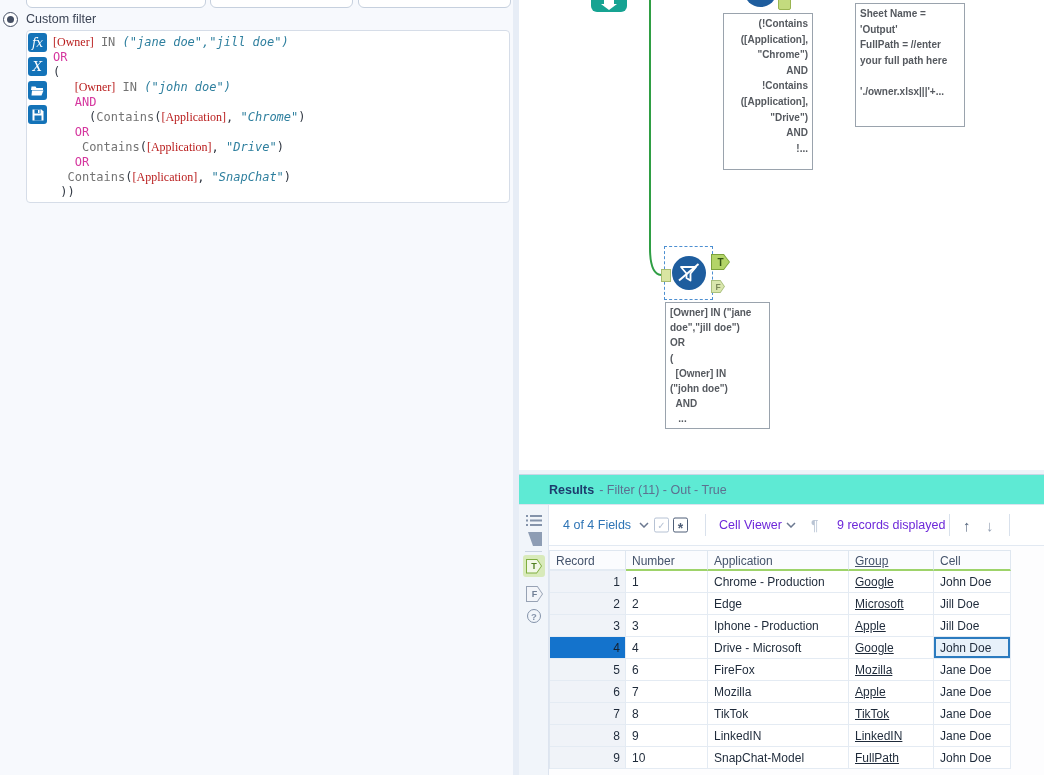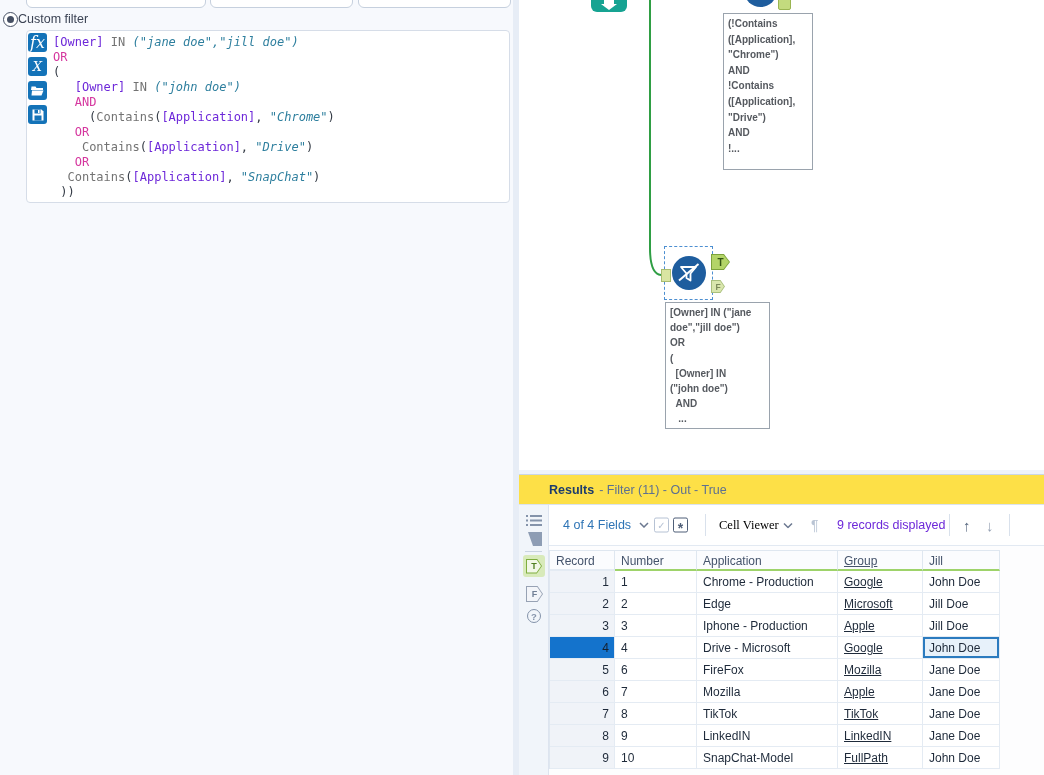--- a/index.html
+++ b/index.html
@@ -3,89 +3,89 @@
 <meta charset="utf-8">
 <style>
   * { margin:0; padding:0; box-sizing:border-box; }
   html,body { width:1044px; height:775px; overflow:hidden; background:#fff;
     font-family:"Liberation Sans", sans-serif; }
   .abs { position:absolute; }
 
   
   #config-panel { left:0; top:0; width:513px; height:775px; background:#f7f9fd; }
   .input-stub { top:-9px; height:17px; background:#fff; border:1px solid #c6d0de; border-radius:6px; }
-  #radio-row { left:3px; top:10px; height:18px; display:flex; align-items:center; gap:0; }
+  #radio-row { left:3px; top:10px; height:18px; display:flex; align-items:center; gap:8px; }
   #radio-outer { width:15px; height:15px; border:1.5px solid #454f63; border-radius:50%;
     background:#fff; display:flex; align-items:center; justify-content:center; }
   #radio-dot { width:7px; height:7px; border-radius:50%; background:#454f63; }
   #radio-label { font-size:12.5px; color:#3b4354; }
 
   #editor-box { left:26px; top:30px; width:484px; height:173px; background:#fff;
     border:1px solid #d6dde8; border-radius:4px; }
   .ed-icon { left:1px; width:19px; height:19px; background:#1473b8; border-radius:3px;
     color:#fff; display:flex; align-items:center; justify-content:center; overflow:hidden; }
   .ed-icon svg { display:block; }
-  #icon-fx span { font-family:"DejaVu Serif",serif; font-style:italic; font-size:16px; }
+  #icon-fx span { font-family:"DejaVu Serif",serif; font-style:italic; font-size:12px; }
   #icon-x  span { font-family:"DejaVu Serif",serif; font-style:italic; font-size:13px; }
 
   #expression-code { left:26px; top:4px; right:6px; font-family:"DejaVu Sans Mono","Liberation Mono",monospace;
     font-size:12px; line-height:15px; white-space:pre; }
-  .c-field { color:#6d28d9; }
+  .c-field { color:#b91c1c;font-family:Liberation Serif, serif; }
   .c-kw    { color:#737373; }
   .c-str   { color:#2e7f9e; font-style:italic; }
   .c-op    { color:#d5369e; }
   .c-plain { color:#333a45; }
 
   #panel-divider { left:513px; top:0; width:6px; height:775px; background:#e7edf6; }
 
   
   #canvas { left:519px; top:0; width:525px; height:470px; background:#fff; }
   #tool-output-partial { left:72px; top:-18px; width:36px; height:30px; background:#16a392; border-radius:6px; }
   #tool-filter2-partial { left:225px; top:-26px; width:33px; height:33px; border-radius:50%; background:#1e5d9e; }
   #badge-partial { left:259px; top:-3px; width:13px; height:13px; background:#c3db7e;
     border:1px solid #9ab551; border-radius:2px; }
   .annotation { background:#fff; border:1px solid #9aa3ad; color:#55595f; font-weight:bold;
     font-size:10px; line-height:15.6px; white-space:pre-wrap; padding:2px 4px; }
-  #annotation-notcontains { left:204px; top:13px; width:90px; height:157px; }
+  #annotation-notcontains { left:204px; top:13px; width:90px; height:157px;text-align:right; }
   #annotation-output { left:336px; top:3px; width:110px; height:124px; }
 
   #filter-selection { left:145px; top:246px; width:49px; height:54px; border:1px dashed #4d8fd1; }
   #filter-circle { left:153px; top:256px; width:34px; height:34px; border-radius:50%; background:#1e5d9e; }
   #filter-input-anchor { left:142px; top:269px; width:10px; height:13px; background:#d9e5a2; border:1px solid #a9bc70; }
   .anchor-tag { clip-path:polygon(0 0,68% 0,100% 50%,68% 100%,0 100%); display:flex;
     align-items:center; justify-content:center; }
   #anchor-true  { left:192px; top:254px; width:19px; height:16px; background:#7da33c; }
   #anchor-true .in  { width:17px; height:14px; background:#b3d468; color:#335414; font-size:10px; font-weight:bold; }
   #anchor-false { left:192px; top:280px; width:14px; height:13px; background:#a9bf7c; }
   #anchor-false .in { width:12px; height:11px; background:#d9e6ad; color:#7c8a5a; font-size:8.5px; font-weight:bold; }
   #filter-annotation { left:146px; top:302px; width:105px; height:127px; line-height:15.2px; }
 
   
   #results-splitter { left:519px; top:470px; width:525px; height:4px; background:#eef3f9; }
-  #results-header { left:519px; top:474px; width:525px; height:31px; background:#fde047;
+  #results-header { left:519px; top:474px; width:525px; height:31px; background:#5eead4;
     border-top:1px solid #c9d6e6; border-bottom:1px solid #dbe3ee; display:flex; align-items:center; padding-left:30px; }
   #results-title { font-size:12.5px; font-weight:bold; color:#1d3c6d; }
   #results-subtitle { font-size:12.5px; color:#5d7090; margin-left:5px; }
 
   #results-body { left:519px; top:505px; width:525px; height:270px; background:#fdfdfe; }
   #side-strip { left:0; top:0; width:30px; height:270px; background:#f1f5fa; border-right:1px solid #dde4ef; }
   .strip-sep { left:6px; width:17px; height:1px; background:#c9d3e0; }
   #side-tab-true { left:4px; top:50px; width:22px; height:22px; background:#d8eaba; border-radius:3px;
     display:flex; align-items:center; justify-content:center; }
   #side-tab-true .tag-o { width:16px; height:15px; background:#7fae3f; }
   #side-tab-true .tag-i { width:14px; height:13px; background:#f2f8e8; color:#507f23; font-size:9px; font-weight:bold; }
   #side-tab-false { left:7px; top:81px; width:17px; height:16px; background:#97a2b4; }
   #side-tab-false .tag-i { width:15px; height:14px; background:#f3f5f9; color:#717f95; font-size:9px; font-weight:bold; }
   #help-icon { left:8px; top:104px; width:14px; height:14px; border:1.2px solid #8493aa; border-radius:50%;
     color:#8493aa; font-size:9.5px; font-weight:bold; display:flex; align-items:center; justify-content:center; }
 
   #results-toolbar { left:30px; top:0; width:495px; height:41px; background:#fff; border-bottom:1px solid #e2e9f2; }
   .tb { position:absolute; top:50%; transform:translateY(-50%); display:flex; align-items:center; }
   #fields-button { left:14px; gap:8px; font-size:12.5px; color:#2e74b5; }
-  #cellviewer-button { left:170px; gap:4px; font-size:12.5px; color:#000000;font-family:Liberation Serif, serif; }
+  #cellviewer-button { left:170px; gap:4px; font-size:12.5px; color:#6d28d9; }
   .chev svg { display:block; }
   .tb-sep { width:1px; height:22px; background:#d9e1ec; }
   .box-icon { width:15px; height:15px; border-radius:2px; display:flex; align-items:center; justify-content:center; }
   #check-icon { left:105px; border:1.5px solid #b6c2d4; color:#b6c2d4; font-size:10px; }
   #asterisk-icon { left:124px; border:1.5px solid #4f5f78; color:#4f5f78; font-size:14px; font-weight:bold; }
   #asterisk-icon span { position:relative; top:2px; }
   #pilcrow-icon { left:262px; color:#b9c4d4; font-size:14px; }
   #records-label { left:288px; font-size:12.5px; color:#6d28d9; }
   #arrow-up { left:414px; color:#5a6a82; font-size:15px; }
   #arrow-down { left:437px; color:#97a3b5; font-size:15px; }
@@ -95,21 +95,21 @@
   .g-hrow, .g-row { display:flex; }
   .g-h { height:20px; background:#fbfcfe; font-size:12px; color:#44536b; padding:3px 0 0 6px;
     border-right:1px solid #dfe7f0; border-bottom:2px solid #9ed36a; }
   .g-h.c0 { border-bottom:2px solid #e4ebf3; }
   .g-c { height:22px; font-size:12px; color:#1e2a3a; border-right:1px solid #e4ebf3;
     border-bottom:1px solid #e4ebf3; padding-top:4px; }
   .g-rec { background:#f0f3f8; text-align:right; padding-right:5px; }
   .g-dat { background:#fff; padding-left:6px; }
   .g-rec.sel { background:#1473cc; color:#15202e; }
   .g-dat.active { background:#e7f1fa; box-shadow:inset 0 0 0 2px #2b7bbf; }
-  .c0 { width:65px; } .c1 { width:82px; } .c2 { width:141px; } .c3 { width:85px;text-decoration:underline; } .c4 { width:77px; }
+  .c0 { width:76px; } .c1 { width:82px; } .c2 { width:141px; } .c3 { width:85px;text-decoration:underline; } .c4 { width:77px; }
 </style>
 </head>
 <body>
 
 <div id="config-panel" class="abs">
   <div class="abs input-stub" style="left:26px;width:180px;"></div>
   <div class="abs input-stub" style="left:210px;width:143px;"></div>
   <div class="abs input-stub" style="left:358px;width:153px;"></div>
 
   <div id="radio-row" class="abs">
@@ -161,20 +161,26 @@
 
   <div id="annotation-notcontains" class="abs annotation">(!Contains
 ([Application],
 "Chrome")
 AND
 !Contains
 ([Application],
 "Drive")
 AND
 !...</div>
+  <div id="annotation-output" class="abs annotation">Sheet Name =
+'Output'
+FullPath = //enter
+your full path here
+
+'./owner.xlsx|||'+...</div>
 
   <div id="filter-selection" class="abs"></div>
   <div id="filter-input-anchor" class="abs"></div>
   <div id="filter-circle" class="abs">
     <svg width="34" height="34" viewBox="0 0 34 34">
       <path d="M9 11 h15 l-5.5 6.5 v7 l-4 -2.5 v-4.5 z" fill="none" stroke="#fff" stroke-width="1.8" stroke-linejoin="round"></path>
       <line x1="7" y1="24.5" x2="26.5" y2="8" stroke="#fff" stroke-width="2"></line>
     </svg>
   </div>
   <div id="anchor-true" class="abs anchor-tag">
@@ -255,21 +261,21 @@
     <div class="tb" id="arrow-down">↓</div>
     <div class="tb tb-sep" style="left:460px;"></div>
   </div>
 
   <div id="grid" class="abs">
       <div class="g-hrow">
         <div class="g-h c0">Record</div>
         <div class="g-h c1">Number</div>
         <div class="g-h c2">Application</div>
         <div class="g-h c3">Group</div>
-        <div class="g-h c4">Jill</div>
+        <div class="g-h c4">Cell</div>
       </div>
       <div class="g-row">
         <div class="g-c c0 g-rec">1</div>
         <div class="g-c c1 g-dat">1</div>
         <div class="g-c c2 g-dat">Chrome - Production</div>
         <div class="g-c c3 g-dat">Google</div>
         <div class="g-c c4 g-dat">John Doe</div>
       </div>
       <div class="g-row">
         <div class="g-c c0 g-rec">2</div>

